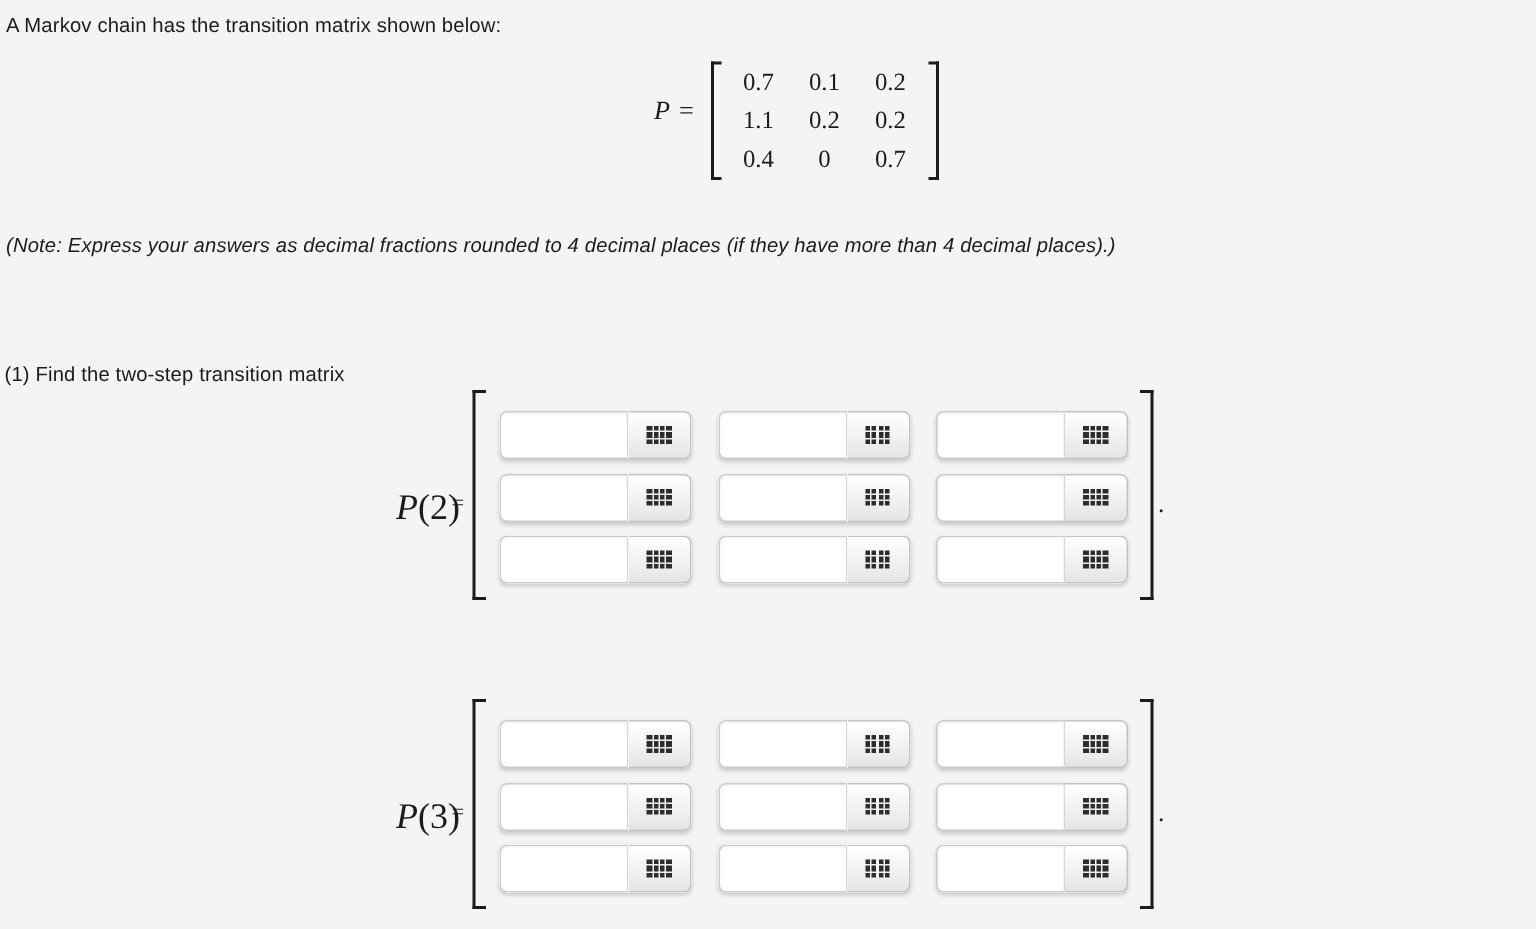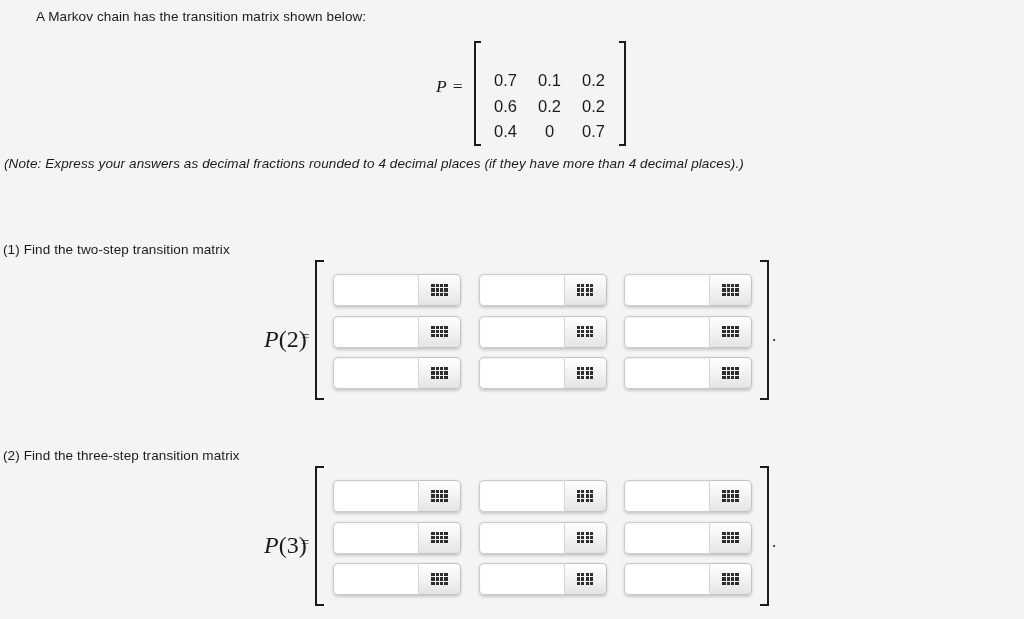--- a/index.html
+++ b/index.html
@@ -5,36 +5,36 @@
   * { margin:0; padding:0; box-sizing:border-box; }
   html,body { width:1024px; height:619px; }
   body {
     position:relative;
     background:#f5f4f2;
     font-family:"Liberation Sans", sans-serif;
     color:#1b1b1b;
     overflow:hidden;
   }
   .sans-text { font-size:13.5px; letter-spacing:.1px; }
-  .intro { position:absolute; left:4px; top:9px;margin-left:32px; }
+  .intro { position:absolute; left:4px; top:9px; }
   .note  { position:absolute; left:4px; top:156px;font-style:italic; }
 
   
   .given-matrix { position:absolute; left:436px; top:41px; display:flex; align-items:center; }
   .gm-prefix { display:flex; align-items:center; margin-top:-13px; font-family:"Liberation Serif", serif; font-size:17.5px; }
   .mvar { font-style:italic; font-family:"Liberation Serif", serif; }
   .gm-eq { margin-left:6px; }
   .gm-body { display:flex; margin-left:11px; }
   .bracket { width:7px; border:0 solid #1b1b1b; }
   .bracket.left  { border-left-width:2px; border-top-width:2px; border-bottom-width:2px; }
   .bracket.right { border-right-width:2px; border-top-width:2px; border-bottom-width:2px; }
   .gm-grid {
     display:grid; grid-template-columns:repeat(3,44px); grid-auto-rows:25.5px;
     align-items:center; padding:1px 3px;
-    font-family:Liberation Sans, sans-serif; font-size:16.5px; text-align:center;margin-top:26px;
+    font-family:Liberation Serif, serif; font-size:16.5px; text-align:center;
   }
 
   
   .question { position:absolute; left:0; width:1024px; height:162px;padding-left:33px; }
   .q1 { top:242px; }
   .q2 { top:448px; }
   .q-heading { position:absolute; left:3px; top:0; }
   .q-label { position:absolute; left:264px; top:84px; font-family:"Liberation Serif", serif; font-size:24px; }
   .q-eq { position:absolute; left:301px; top:86px; font-family:"Liberation Serif", serif; font-size:15px; }
   .q-bracket { position:absolute; top:18px; height:140px; width:9px; border:0 solid #1b1b1b; }
@@ -69,21 +69,21 @@
   <div class="gm-prefix">
     <span class="mvar">P</span>
     <span class="gm-eq">=</span>
   </div>
   <div class="gm-body">
     <div class="bracket left"></div>
     <div class="gm-grid">
         <div>0.7</div>
         <div>0.1</div>
         <div>0.2</div>
-        <div>0.6</div>
+        <div>1.1</div>
         <div>0.2</div>
         <div>0.2</div>
         <div>0.4</div>
         <div>0</div>
         <div>0.7</div>
       </div>
     <div class="bracket right"></div>
   </div>
 </div>
 
@@ -265,21 +265,20 @@
             <i></i>
           </span>
         </button>
       </div>
     </div>
   <div class="q-bracket right"></div>
   <span class="q-period">.</span>
 </section>
 
 <section class="question q2">
-  <div class="sans-text q-heading">(2) Find the three-step transition matrix</div>
   <span class="q-label"><span class="mvar">P</span><span>(3)</span></span>
   <span class="q-eq">=</span>
   <div class="q-bracket left"></div>
   <div class="q-grid">
       <div class="cell">
         <input class="cell-input" type="text" style="">
         <button class="cell-btn" type="button">
           <span class="keypad-icon">
             <i></i>
             <i></i>

